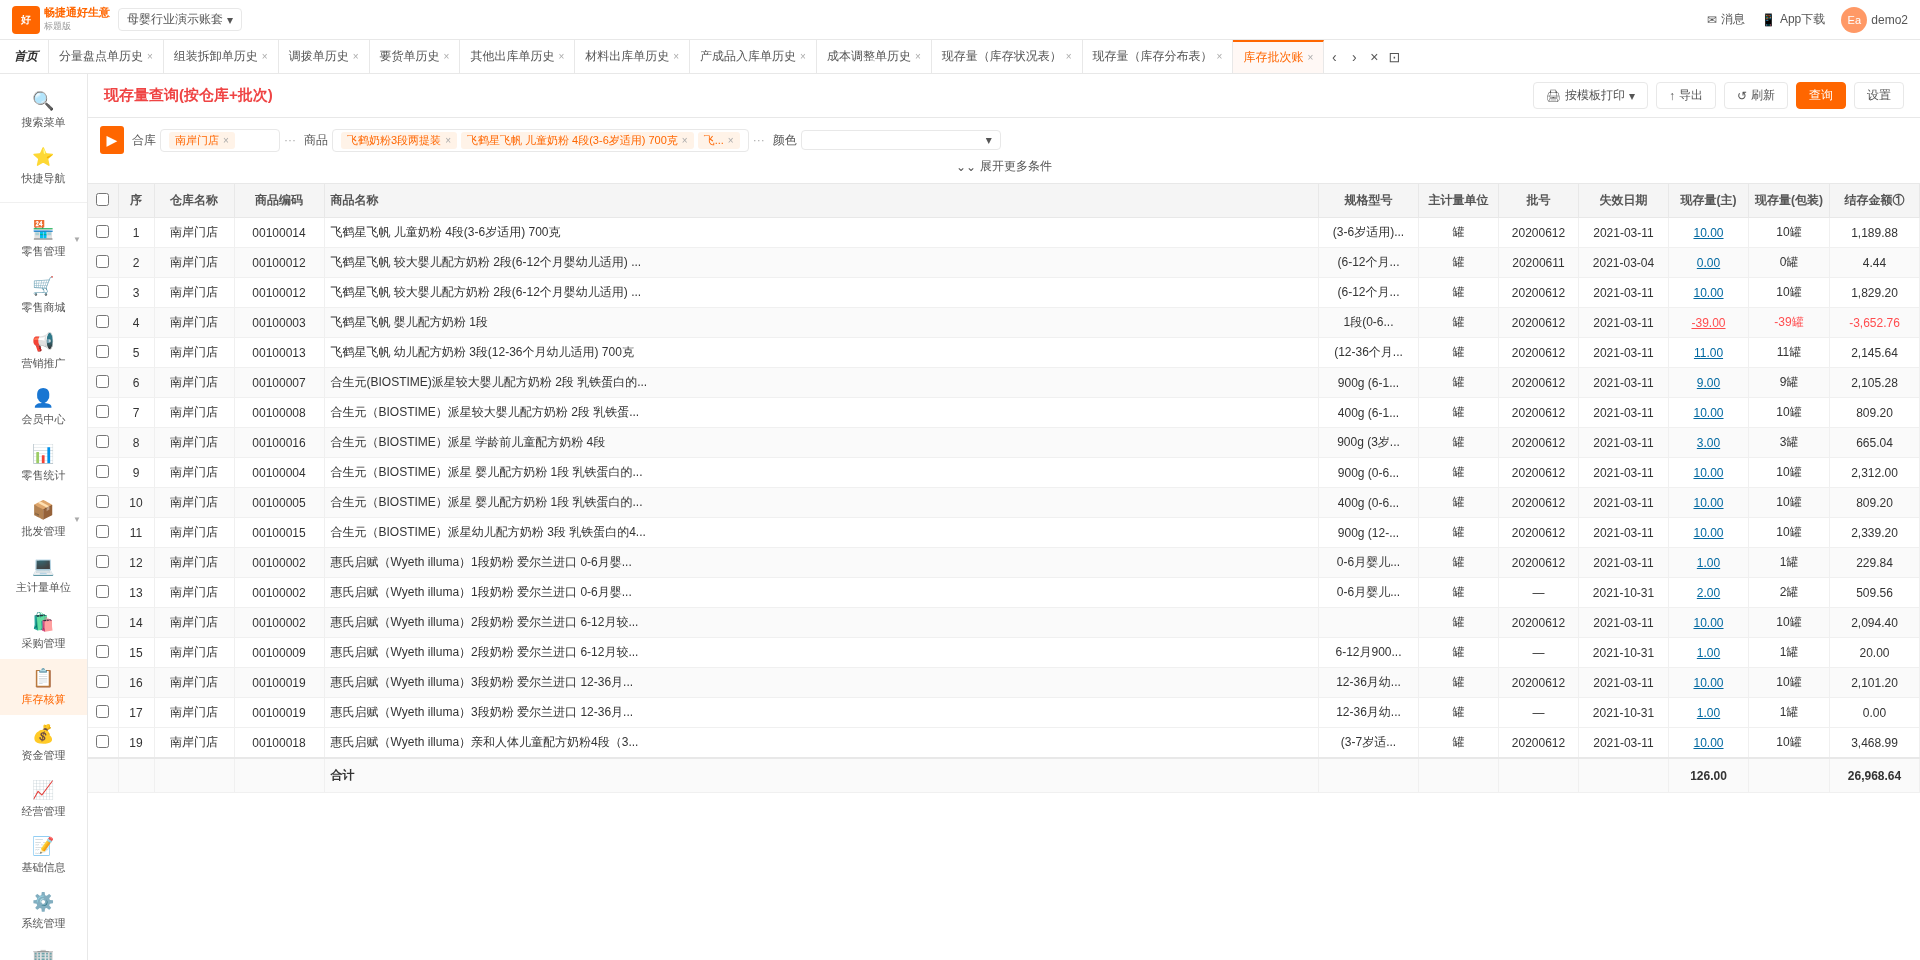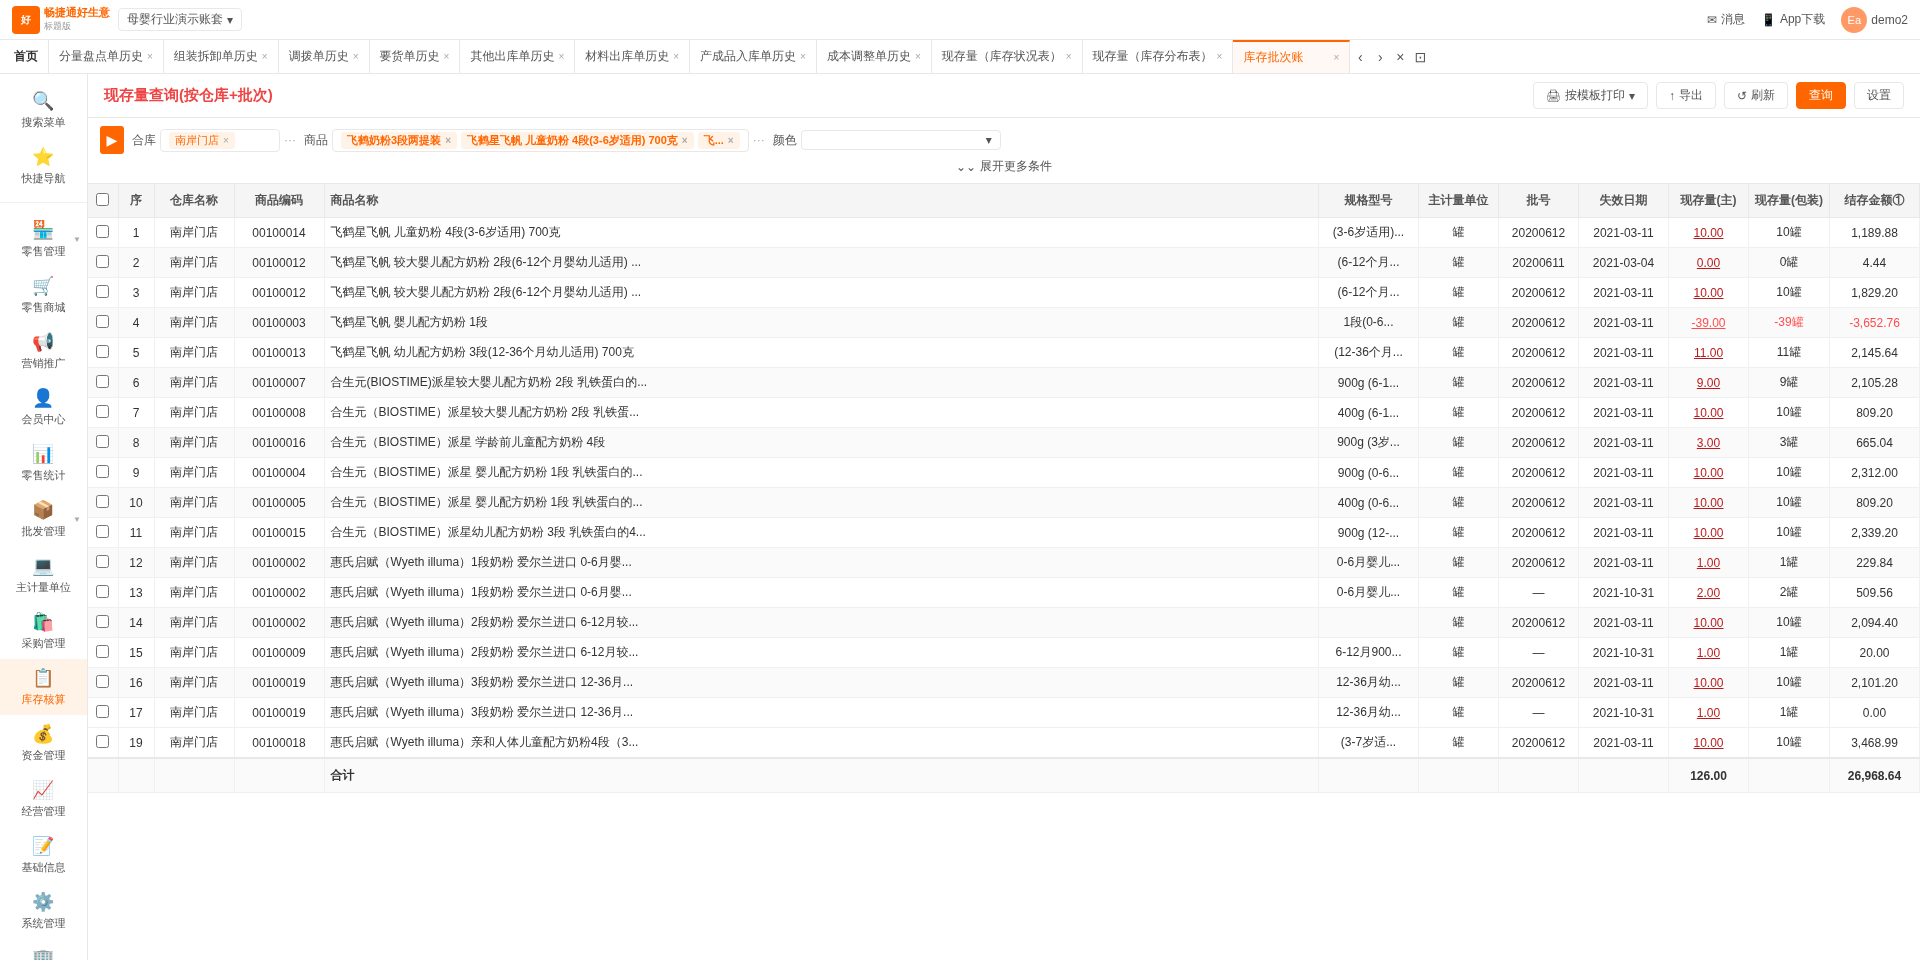--- a/index.html
+++ b/index.html
@@ -26,22 +26,22 @@
       display: flex; align-items: center; background: #fff;
       height: 34px; border-bottom: 1px solid #e8e8e8; overflow: hidden;
       padding: 0 4px;
     }
     .tab-item {
       display: flex; align-items: center; height: 34px;
       padding: 0 10px; font-size: 12px; color: #555; cursor: pointer;
       border-right: 1px solid #e8e8e8; white-space: nowrap; flex-shrink: 0;
       position: relative;
     }
-    .tab-item.home { background: #fff; color: #333; font-weight: bold; }
-    .tab-item.active { background: #fff8f5; color: #ff6600; border-top: 2px solid #ff6600; gap: 26px; }
+    .tab-item.home { background: #fff; color: #333; font-weight: bold; font-style: italic; }
+    .tab-item.active { background: #fff8f5; color: #ff6600; border-top: 2px solid #ff6600; }
     .tab-item .tab-close { margin-left: 4px; color: #aaa; font-size: 10px; cursor: pointer; }
     .tab-nav-btn { width: 20px; display: flex; align-items: center; justify-content: center; cursor: pointer; color: #555; font-size: 14px; flex-shrink: 0; }
 
     
     .main-layout { display: flex; height: calc(960px - 74px); }
 
     
     .sidebar { width: 88px; background: #fff; border-right: 1px solid #e8e8e8; display: flex; flex-direction: column; overflow-y: auto; }
     .sidebar-section { padding: 8px 0; border-bottom: 1px solid #f0f0f0; }
     .sidebar-item { display: flex; flex-direction: column; align-items: center; padding: 8px 4px; cursor: pointer; color: #555; font-size: 11px; gap: 3px; }
@@ -79,21 +79,21 @@
     .orange-arrow-btn { width: 24px; height: 28px; background: #ff6600; border-radius: 3px; display: flex; align-items: center; justify-content: center; color: #fff; font-size: 14px; cursor: pointer; flex-shrink: 0; }
 
     
     .table-container { flex: 1; overflow: auto; background: #fff; }
     table { width: 100%; border-collapse: collapse; font-size: 12px; }
     thead tr { background: #f5f5f5; }
     thead th { padding: 8px 6px; border-bottom: 1px solid #e8e8e8; border-right: 1px solid #e8e8e8; text-align: center; white-space: nowrap; color: #555; font-weight: 600; position: sticky; top: 0; background: #f5f5f5; z-index: 1; }
     tbody tr { border-bottom: 1px solid #f0f0f0; }
     tbody td { padding: 6px 6px; border-right: 1px solid #f0f0f0; text-align: center; white-space: nowrap; }
     tbody td.text-left { text-align: left; }
-    .td-link { color: #b91c1c; cursor: pointer; text-decoration: underline; }
+    .td-link { color: #0369a1; cursor: pointer; text-decoration: underline; }
     .td-neg { color: #ff4d4f; }
     .summary-row { background: #fafafa; font-weight: bold; }
     .summary-row td { padding: 8px 6px; border-top: 2px solid #e8e8e8; }
     .col-check { width: 30px; }
     .col-no { width: 36px; }
     .col-warehouse { width: 80px; }
     .col-code { width: 90px; }
     .col-name { min-width: 220px; text-align: left; }
     .col-spec { width: 100px; }
     .col-unit { width: 80px; }
@@ -300,21 +300,21 @@
             <div class="filter-tag">
               <span>南岸门店</span>
               <span class="close">×</span>
             </div>
           </div>
           <span class="filter-more">···</span>
         </div>
 
         <div class="filter-group">
           <span class="filter-label">商品</span>
-          <div class="filter-tag-box" style="min-width:300px;font-weight:bold;">
+          <div class="filter-tag-box" style="min-width:300px;">
             <div class="filter-tag">
               <span>飞鹤奶粉3段两提装</span>
               <span class="close">×</span>
             </div>
             <div class="filter-tag">
               <span>飞鹤星飞帆 儿童奶粉 4段(3-6岁适用) 700克</span>
               <span class="close">×</span>
             </div>
             <div class="filter-tag">
               <span>飞...</span>

